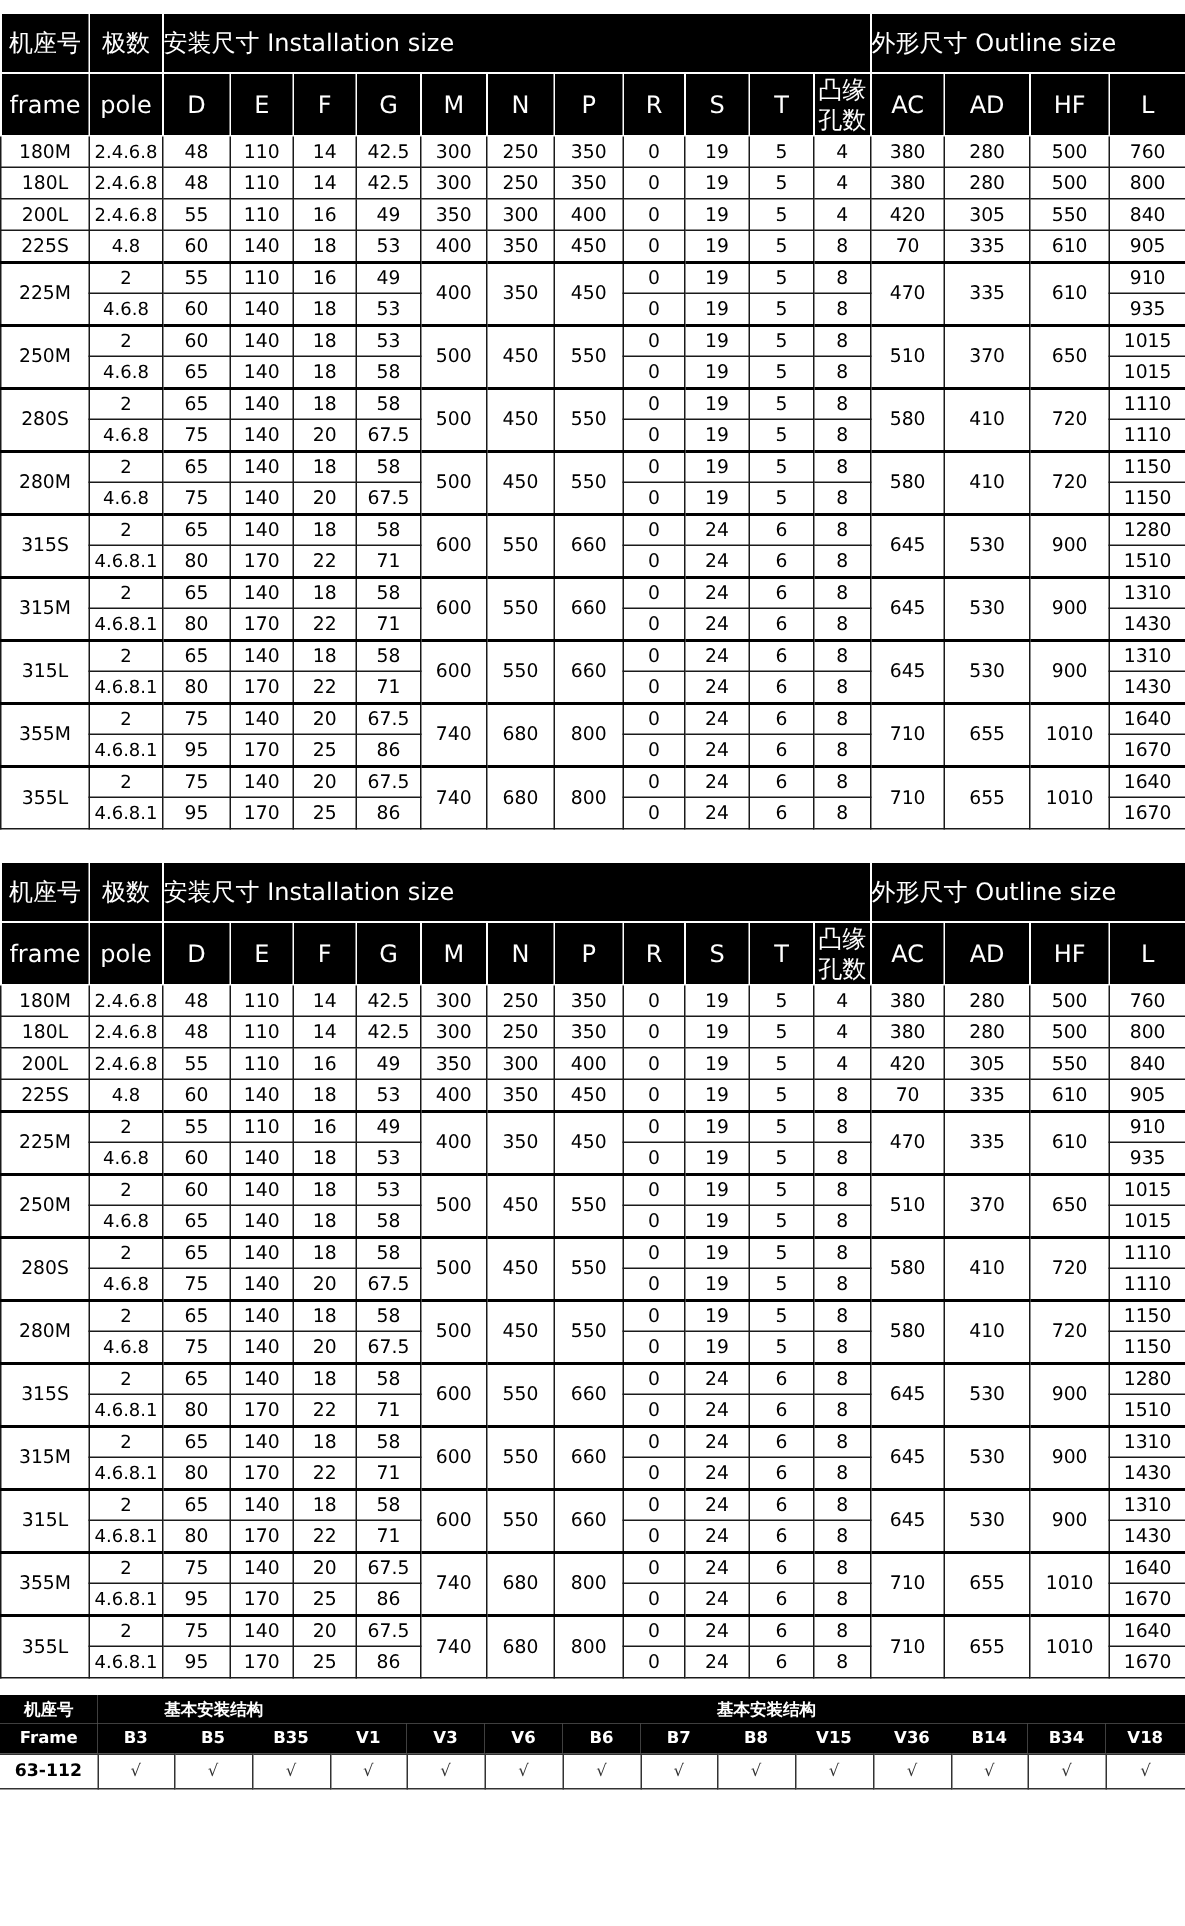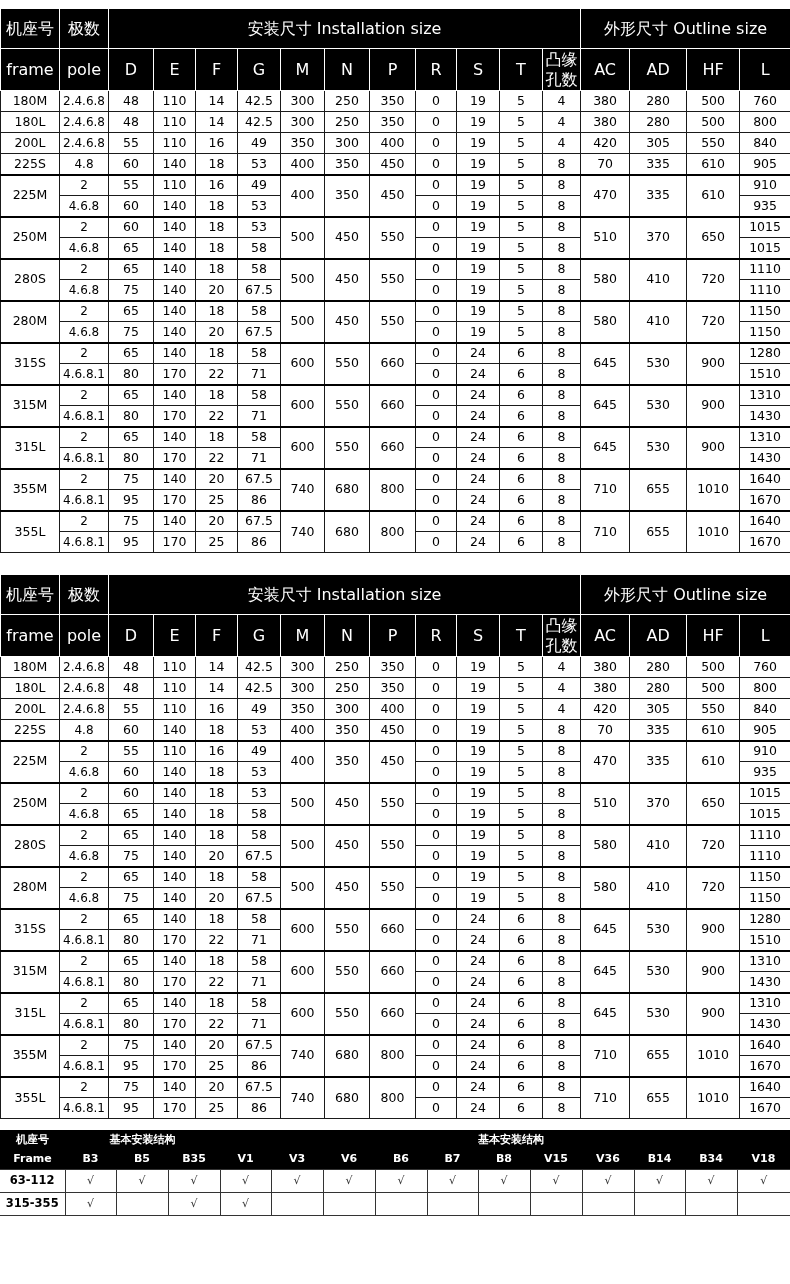--- a/index.html
+++ b/index.html
@@ -17,21 +17,21 @@
     font-size: 12.5px; line-height: 1; padding: 0;
     border: 1px solid #1a1a1a;
     white-space: nowrap; overflow: hidden;
   }
   .dim-table thead th {
     background: #000; color: #fff; font-weight: normal;
     border-color: #ffffff; border-width: 1px;
   }
   .dim-table thead tr.h1 th { height: 40px; font-size: 16px; }
   .dim-table thead tr.h2 th { height: 42px; font-size: 16px; }
-  .dim-table thead th.group-title { text-align: center; }
+  .dim-table thead th.group-title { text-align: left; }
   .dim-table thead th.flange { font-size: 12px; line-height: 1.25; }
   .dim-table tbody td { height: 21px; background: #fff; }
   .dim-table tbody tr.sep td { border-top: 2px solid #000; }
   .dim-table tbody td.frame { font-size: 12.5px; margin-left: 32px; }
   .dim-table tbody td.pole { font-size: 12px; }
 
   .mount-table {
     position: absolute; left: 0; top: 1130px; width: 790px;
     border-collapse: collapse; table-layout: fixed;
   }
@@ -930,31 +930,14 @@
         <td>√</td>
         <td>√</td>
         <td>√</td>
         <td>√</td>
         <td>√</td>
         <td>√</td>
         <td>√</td>
         <td>√</td>
         <td>√</td>
       </tr>
-      <tr>
-        <td class="frame">315-355</td>
-        <td>√</td>
-        <td></td>
-        <td>√</td>
-        <td>√</td>
-        <td></td>
-        <td></td>
-        <td></td>
-        <td></td>
-        <td></td>
-        <td></td>
-        <td></td>
-        <td></td>
-        <td></td>
-        <td></td>
-      </tr>
     </tbody>
 </table>
 
 </body></html>

